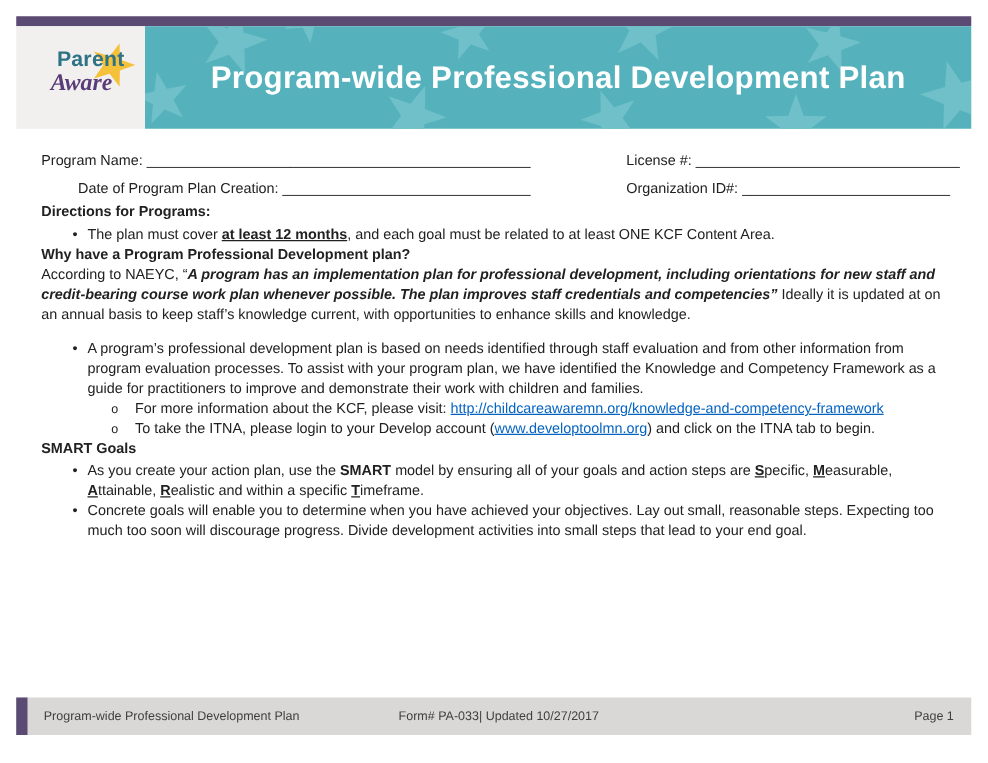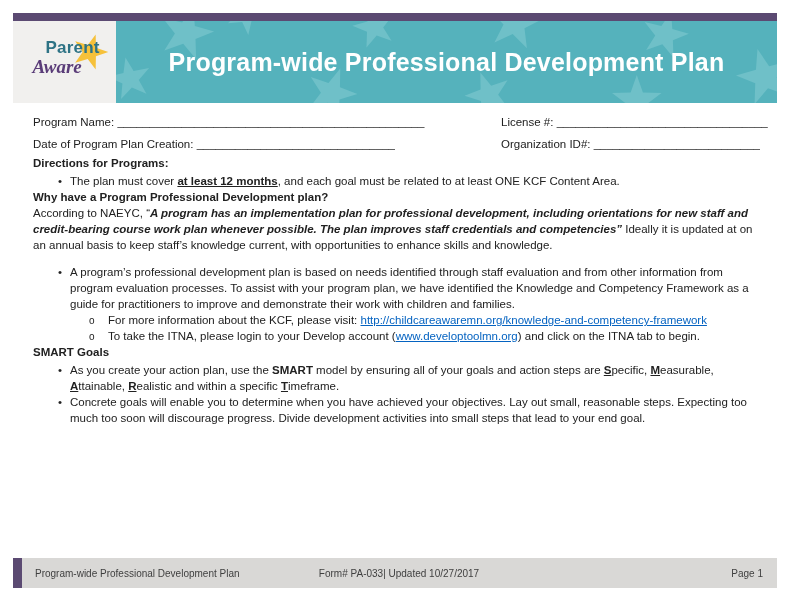--- a/index.html
+++ b/index.html
@@ -5,29 +5,29 @@
   html,body{margin:0;padding:0;}
   body{width:790px;height:610px;background:#ffffff;font-family:"Liberation Sans",sans-serif;color:#212121;}
   .page{position:relative;width:790px;height:610px;background:#fff;overflow:hidden;}
 
   
   .topbar{margin:13px 13px 0 13px;height:8px;background:#5B4A72;}
   .header{display:flex;margin:0 13px;height:82px;}
   .logo-box{width:103px;background:#F1F0EE;display:flex;align-items:center;justify-content:center;}
   .logo{position:relative;width:86px;height:56px;}
   .logo-parent{position:absolute;left:7px;top:4px;font-size:17px;font-weight:bold;color:#2E7385;letter-spacing:0.2px;z-index:2;margin-left:17px;}
-  .logo-aware{position:absolute;left:11px;top:22px;font-size:19px;font-style:italic;font-weight:bold;color:#5A3C78;font-family:"Liberation Serif",serif;z-index:3;}
+  .logo-aware{position:absolute;left:19px;top:22px;font-size:19px;font-style:italic;font-weight:bold;color:#5A3C78;font-family:"Liberation Serif",serif;z-index:3;}
   .logo-star{position:absolute;left:46px;top:-4px;z-index:1;}
   .banner{flex:1;background:#55B2BC;position:relative;overflow:hidden;display:flex;align-items:center;justify-content:center;}
   .banner-stars{position:absolute;left:0;top:0;width:100%;height:100%;}
   .banner-title{position:relative;z-index:1;color:#ffffff;font-size:25px;font-weight:bold;margin:0;letter-spacing:0.2px;}
 
   
   .content{padding:0 33px;font-size:11.5px;line-height:16px;}
-  .fields{display:flex;justify-content:space-between;margin-top:8px;}
+  .fields{display:flex;justify-content:space-between;margin-top:15px;text-align:right;}
   .field-col.right{width:256px;}
   .field-row{height:22px;line-height:22px;white-space:nowrap;}
   .blank{letter-spacing:0;}
   h2.section{font-size:11.5px;line-height:16px;font-weight:bold;margin:0;}
   .mt-dir{margin-top:14px;}
   .mt-why{margin-top:12px;}
   .mt-smart{margin-top:13px;}
   p.para{margin:0;}
   ul.blist{list-style:none;margin:2px 0 0 0;padding:0;}
   ul.blist.gap{margin-top:11px;}

